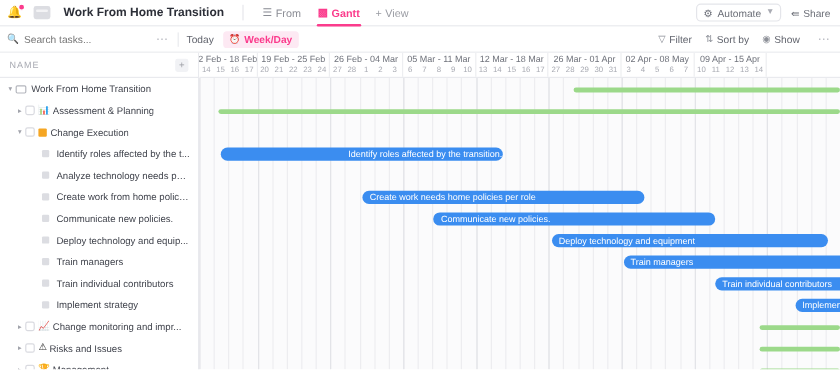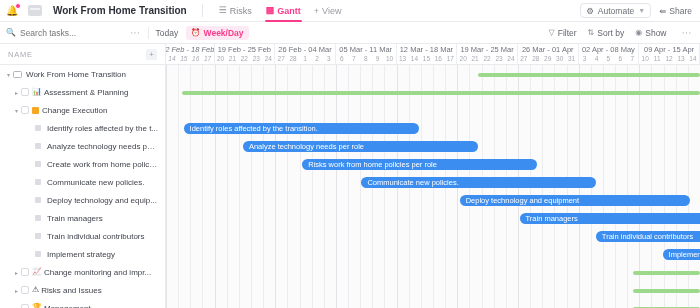--- a/index.html
+++ b/index.html
@@ -178,21 +178,21 @@
       <div class="bell-wrap">
         <span class="bell-glyph">🔔</span>
         <span class="badge"></span>
       </div>
       <div class="folder-icon"></div>
       <div class="doc-title">Work From Home Transition</div>
       <div class="tb-sep"></div>
       <div class="viewtabs">
         <div class="viewtab">
           <span class="vt-ico">☰</span>
-          <span>Risks</span>
+          <span>From</span>
         </div>
         <div class="viewtab active">
           <span class="vt-ico">▩</span>
           <span>Gantt</span>
         </div>
         <div class="plus-view">
           <span>+</span>
           <span>View</span>
         </div>
       </div>
@@ -320,21 +320,21 @@
             <span class="caret">▸</span>
             <span class="chk"></span>
             <span class="emoji">🏆</span>
             <span class="tlabel">Management</span>
           </div>
         </div>
     </div>
 
     <div class="gantt">
       <div class="g-head" id="g-head">
-          <div class="weekcol" style="width: 48.5455px; font-style: italic;">
+          <div class="weekcol" style="width: 48.5455px;">
             <div class="weeklabel">2 Feb - 18 Feb</div>
             <div class="daysrow">
               <div class="daycell">14</div>
               <div class="daycell">15</div>
               <div class="daycell">16</div>
               <div class="daycell">17</div>
             </div>
           </div>
           <div class="weekcol" style="width: 60.6818px;">
             <div class="weeklabel">19 Feb - 25 Feb</div>
@@ -367,30 +367,20 @@
             </div>
           </div>
           <div class="weekcol" style="width: 60.6818px;">
             <div class="weeklabel">12 Mar - 18 Mar</div>
             <div class="daysrow">
               <div class="daycell">13</div>
               <div class="daycell">14</div>
               <div class="daycell">15</div>
               <div class="daycell">16</div>
               <div class="daycell">17</div>
-            </div>
-          </div>
-          <div class="weekcol" style="width: 60.6818px;">
-            <div class="weeklabel">19 Mar - 25 Mar</div>
-            <div class="daysrow">
-              <div class="daycell">20</div>
-              <div class="daycell">21</div>
-              <div class="daycell">22</div>
-              <div class="daycell">23</div>
-              <div class="daycell">24</div>
             </div>
           </div>
           <div class="weekcol" style="width: 60.6818px;">
             <div class="weeklabel">26 Mar - 01 Apr</div>
             <div class="daysrow">
               <div class="daycell">27</div>
               <div class="daycell">28</div>
               <div class="daycell">29</div>
               <div class="daycell">30</div>
               <div class="daycell">31</div>
@@ -468,23 +458,22 @@
           <div class="vline" style="left: 473.318px;"></div>
           <div class="vline" style="left: 485.455px;"></div>
           <div class="vline" style="left: 497.591px;"></div>
           <div class="vline" style="left: 509.727px;"></div>
           <div class="vline" style="left: 521.864px;"></div>
           <div class="wline" style="left: 473.318px;"></div>
         </div>
       <div class="bars" id="g-bars">
           <div class="bar green" style="left: 312.39px; width: 221.61px; top: 8px;"></div>
           <div class="bar green" style="left: 16.02px; width: 517.98px; top: 26px;"></div>
-          <div class="bar blue" style="left: 17.622px; width: 234.96px; top: 58px;">Identify roles affected by the transition.</div>
-          <div class="bar blue" style="left: 76.896px; width: 234.96px; top: 76px;">Analyze technology needs per role</div>
-          <div class="bar blue" style="left: 136.17px; width: 234.96px; top: 94px;">Risks work from home policies per role</div>
+          <div class="bar blue" style="left: 17.622px; width: 234.96px; top: 58px; text-align: right;">Identify roles affected by the transition.</div>
+          <div class="bar blue" style="left: 136.17px; width: 234.96px; top: 94px;">Create work needs home policies per role</div>
           <div class="bar blue" style="left: 195.444px; width: 234.96px; top: 112px;">Communicate new policies.</div>
           <div class="bar blue" style="left: 293.7px; width: 230px; top: 130px;">Deploy technology and equipment</div>
           <div class="bar blue" style="left: 353.508px; width: 234.96px; top: 148px;">Train managers</div>
           <div class="bar blue" style="left: 429.87px; width: 234.96px; top: 166px;">Train individual contributors</div>
           <div class="bar blue" style="left: 496.62px; width: 234.96px; top: 184px;">Implement strategy</div>
           <div class="bar green" style="left: 467.25px; width: 66.75px; top: 206px;"></div>
           <div class="bar green" style="left: 467.25px; width: 66.75px; top: 224px;"></div>
           <div class="bar green" style="left: 467.25px; width: 66.75px; top: 242px;"></div>
         </div>
     </div>

